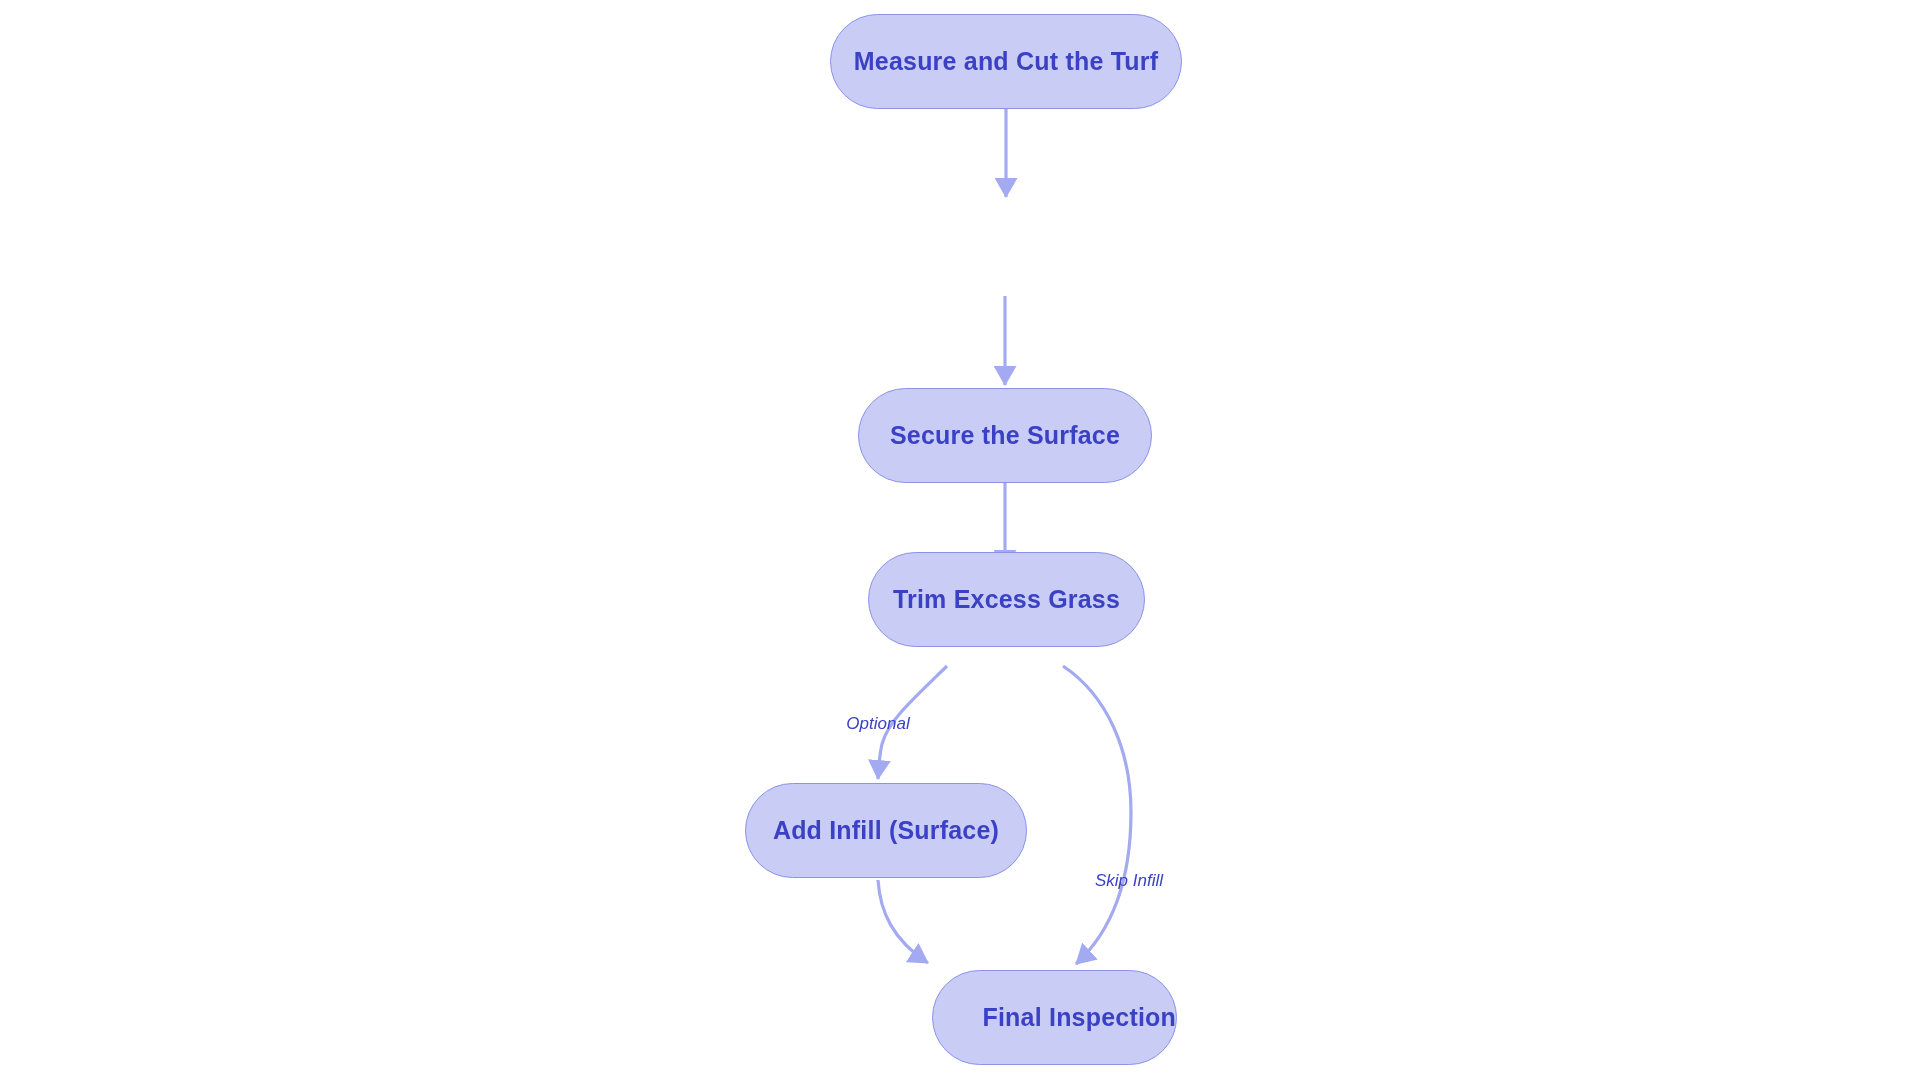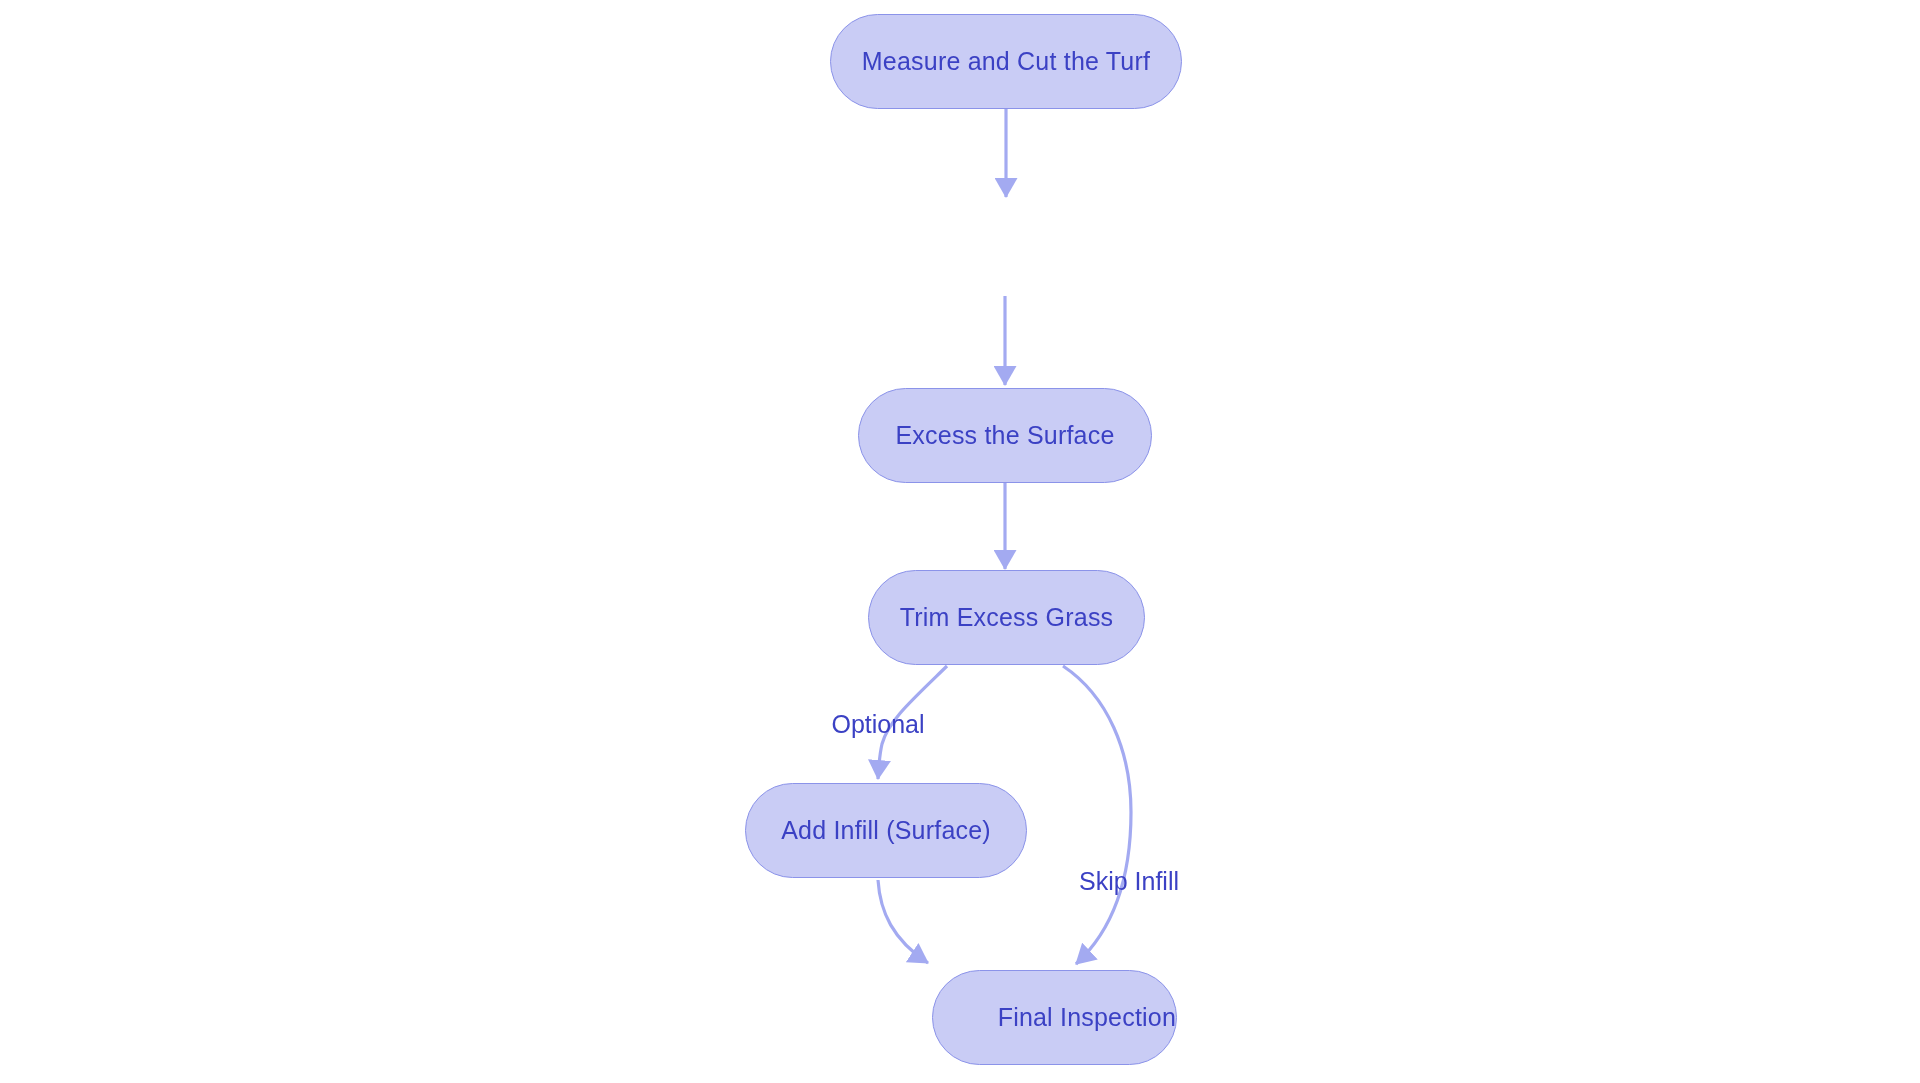--- a/index.html
+++ b/index.html
@@ -35,38 +35,39 @@
     box-sizing: border-box;
     height: 95px;
     background: var(--node-fill, #c9ccf5);
     border: 1.6px solid var(--node-border, #8b93e9);
     border-radius: 48px;
     display: flex;
     align-items: center;
     justify-content: center;
     color: var(--node-text, #3b41c4);
     font-size: 25px;
-    font-weight: 400;
+    font-weight: 700;
     letter-spacing: 0.2px;
     white-space: nowrap;
   }
   .edge-label {
     position: absolute;
     transform: translate(-50%, -50%);
     color: var(--edge-label-text, #3b41c4);
-    font-size: 25px;
+    font-size: 17px;
     font-weight: 500;
     white-space: nowrap;
     background: transparent;
+    font-style: italic;
   }
   
   .node-measure { left: 830px; top: 14px;  width: 352px; }
   .node-lay     { left: 893px; top: 200px; width: 224px; }
   .node-secure  { left: 858px; top: 388px; width: 294px; }
-  .node-trim    { left: 868px; top: 570px; width: 277px; align-items: center; }
+  .node-trim    { left: 868px; top: 552px; width: 277px; align-items: center; }
   .node-infill  { left: 745px; top: 783px; width: 282px; }
   .node-final   { left: 932px; top: 970px; width: 245px; justify-content: flex-end; }
   .label-optional   { left: 878px;  top: 724px; }
   .label-skip-infill{ left: 1129px; top: 833px; margin-top: 48px; }
 </style>
 </head>
 <body>
 
 <div class="canvas">
 
@@ -81,21 +82,21 @@
     <path class="edge" d="M 1005 482 L 1005 569" marker-end="url(#arrow)"></path>
     <path class="edge" d="M 947 666 C 912 700 888 721 882 744 C 879 757 879 766 878 779" marker-end="url(#arrow)"></path>
     <path class="edge" d="M 1063 666 C 1108 696 1131 752 1131 812 C 1131 878 1114 929 1076 964" marker-end="url(#arrow)"></path>
     <path class="edge" d="M 878 880 C 880 912 893 940 928 963" marker-end="url(#arrow)"></path>
   </svg>
 
   <div class="node node-measure">
     <span>Measure and Cut the Turf</span>
   </div>
   <div class="node node-secure">
-    <span>Excess the Surface</span>
+    <span>Secure the Surface</span>
   </div>
   <div class="node node-trim">
     <span>Trim Excess Grass</span>
   </div>
   <div class="node node-infill">
     <span>Add Infill (Surface)</span>
   </div>
   <div class="node node-final">
     <span>Final Inspection</span>
   </div>

